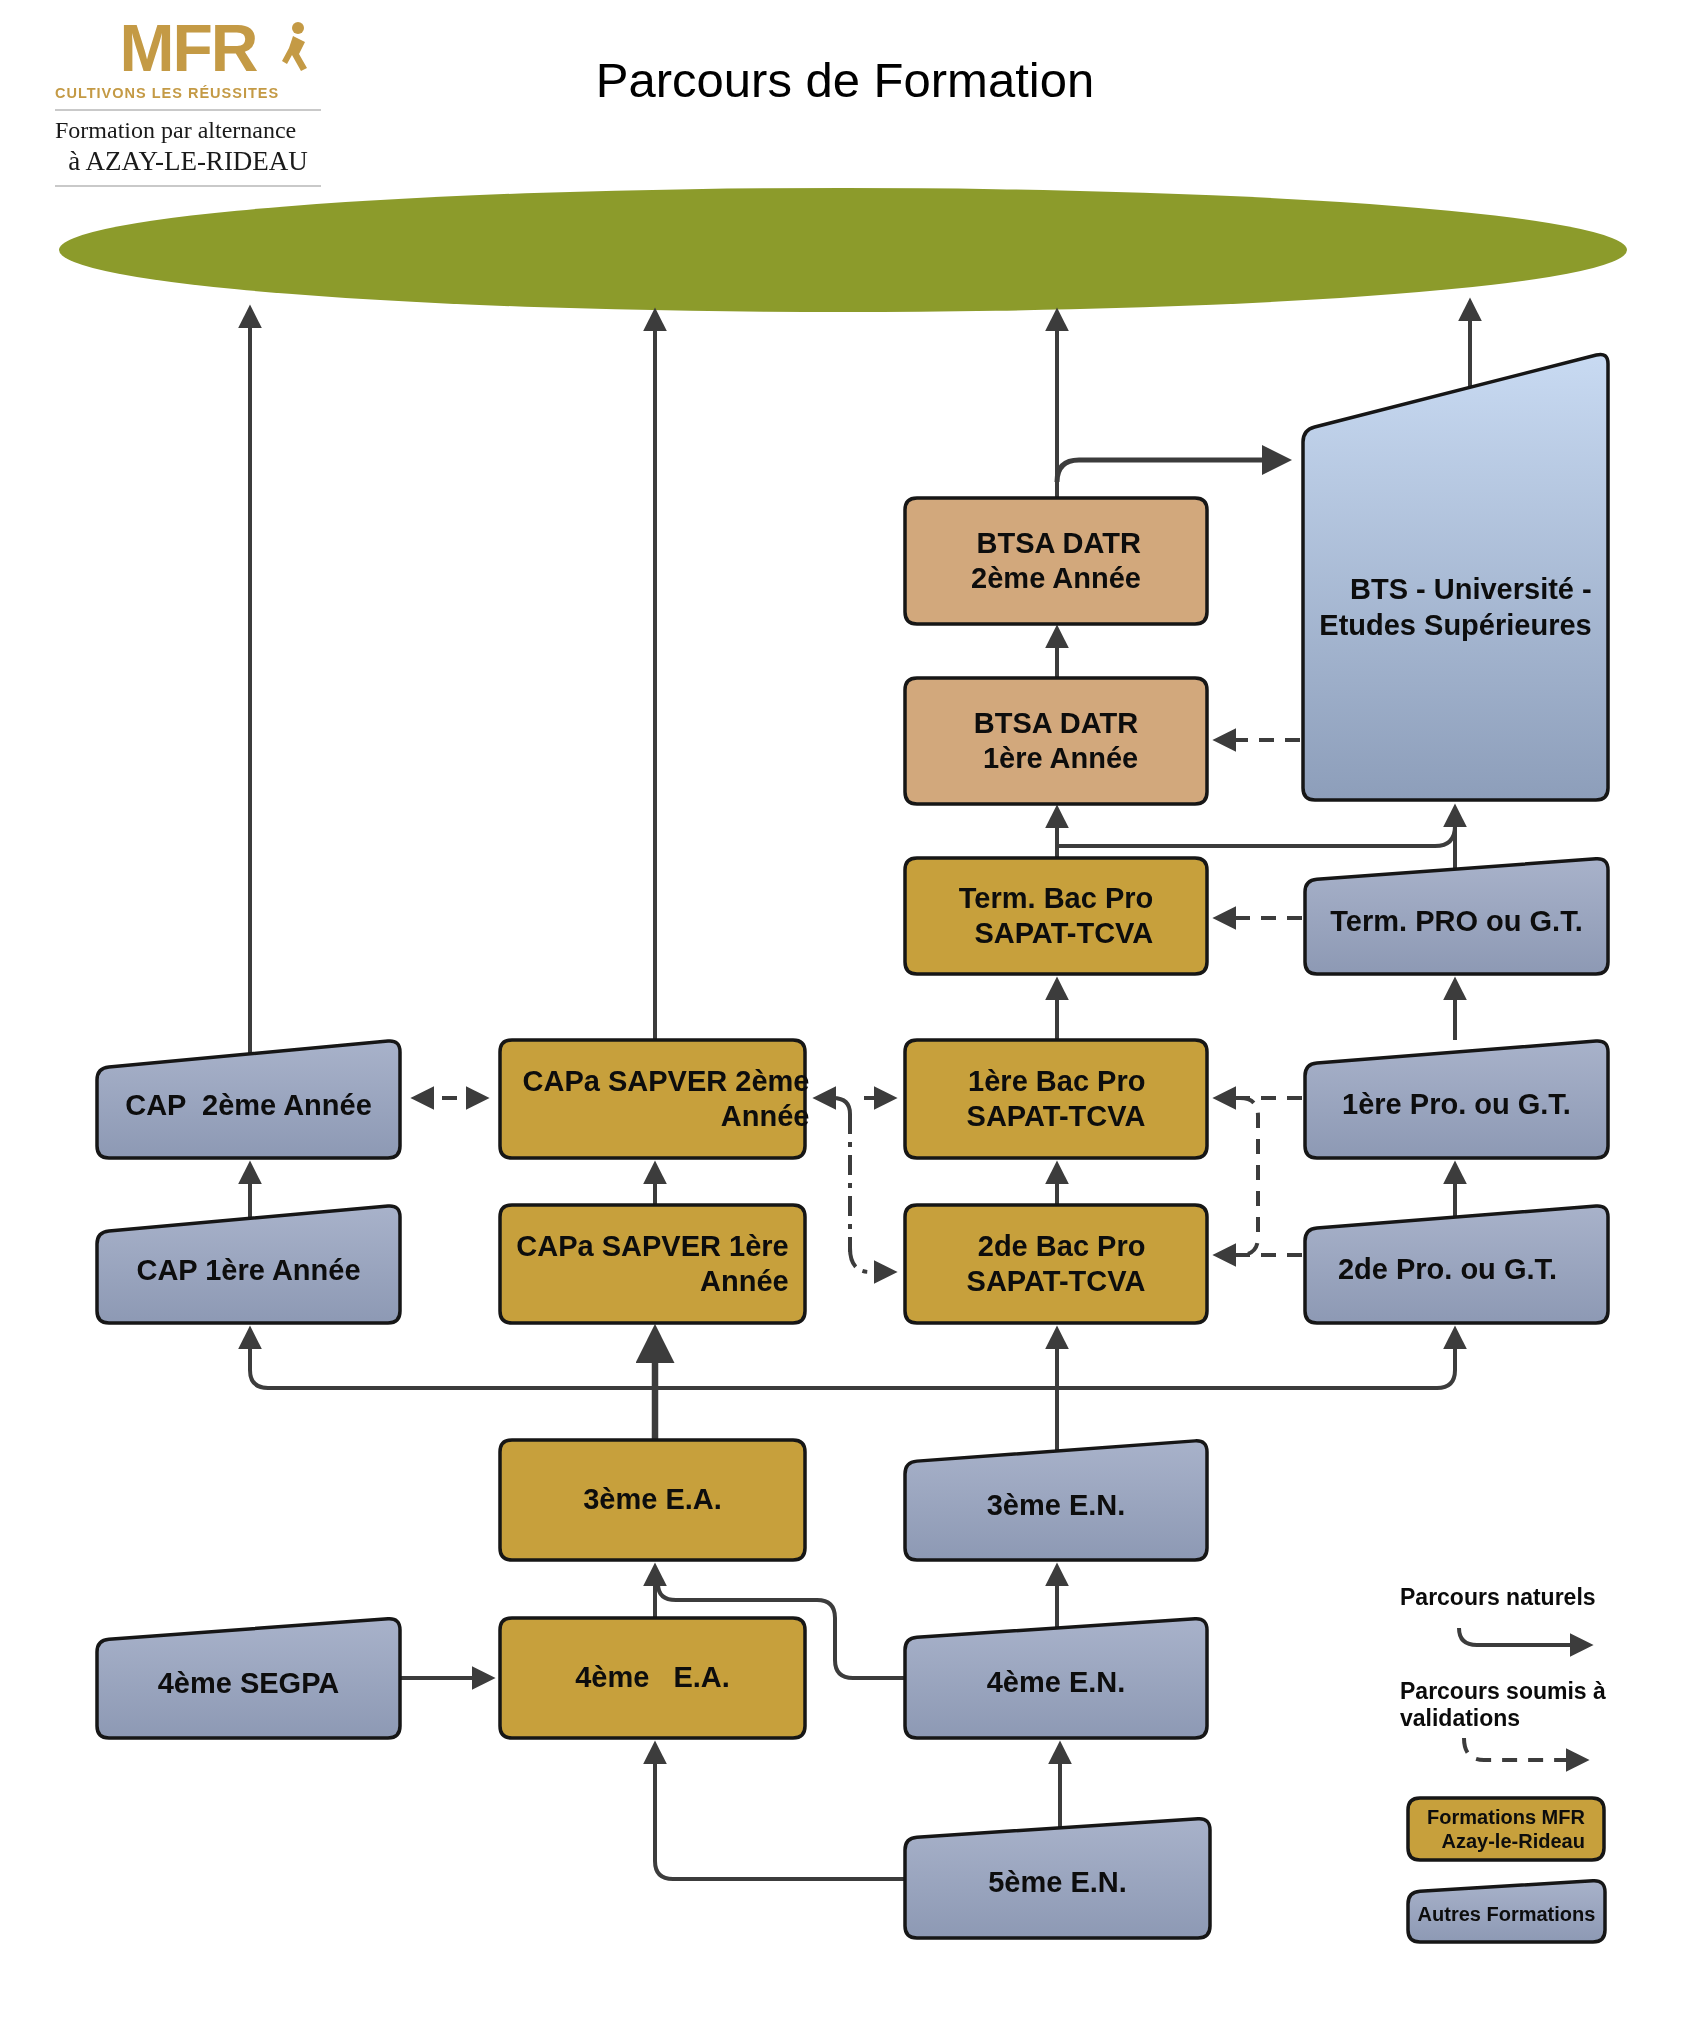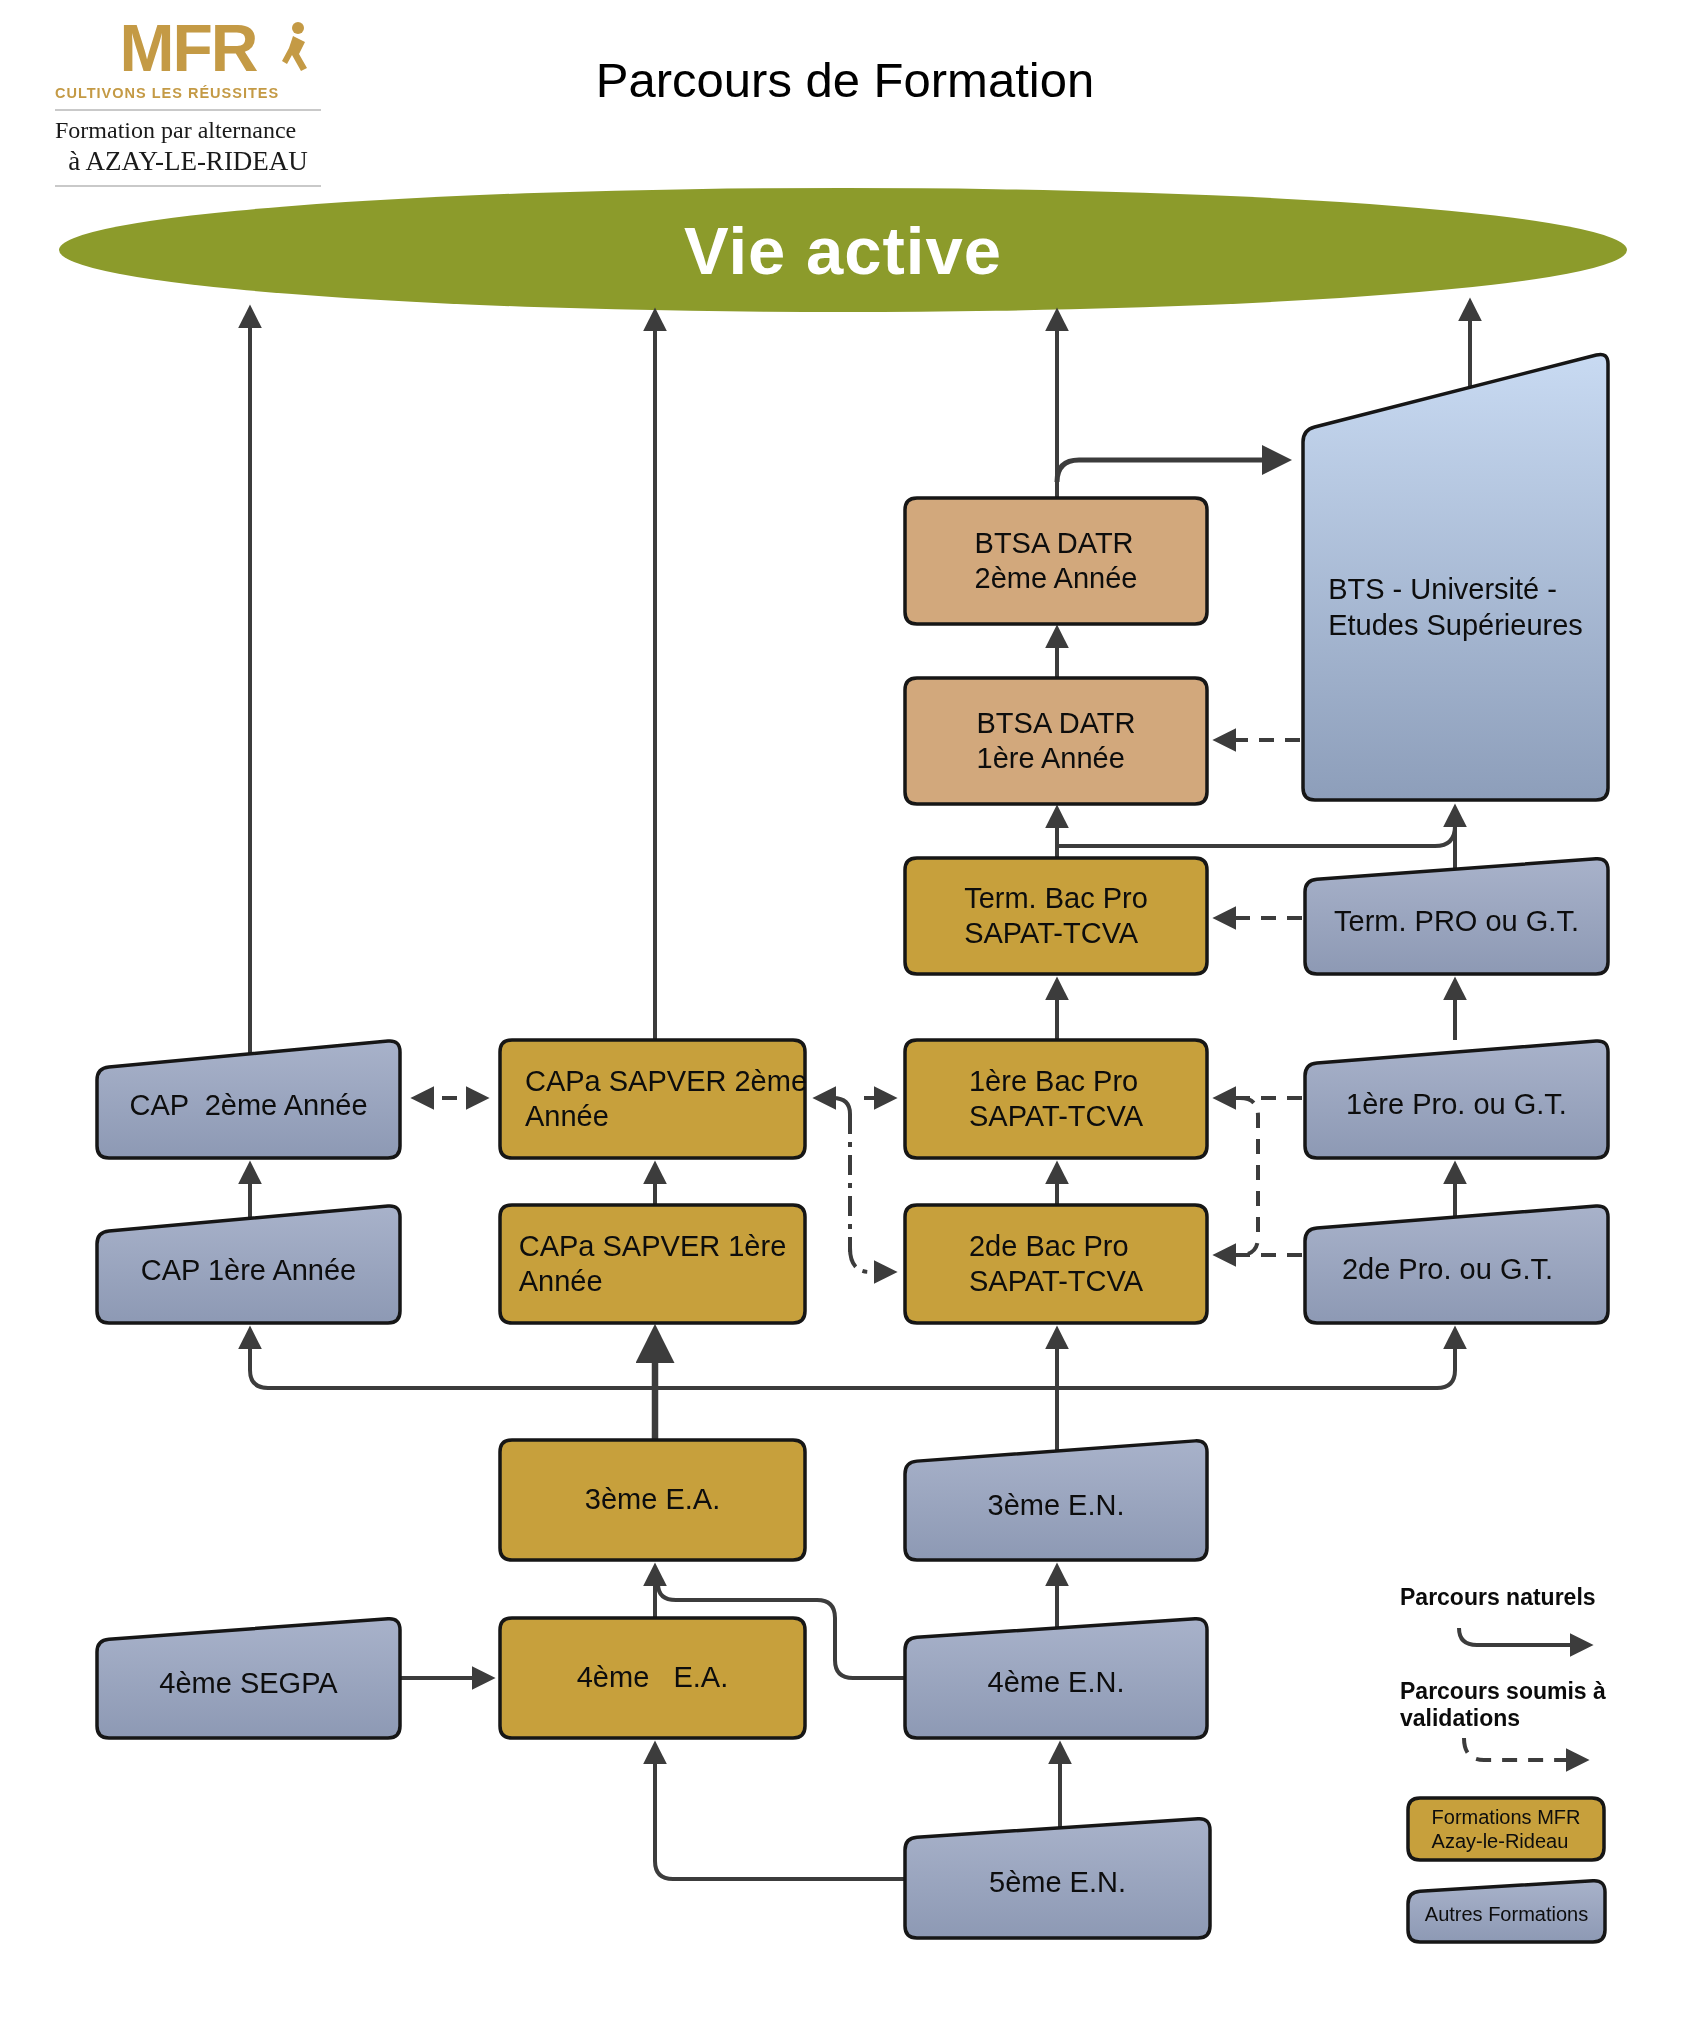--- a/index.html
+++ b/index.html
@@ -15,21 +15,21 @@
   .w4{stroke-width:4px;} .w5{stroke-width:5px;} .w6{stroke-width:6.5px;}
   .dash{stroke-dasharray:15 11;}
   .dashdot{stroke-dasharray:20 8 5 8;}
   .f-gold{fill:var(--c-gold);} .f-tan{fill:var(--c-tan);}
   .f-blue{fill:url(#gblue);} .f-bts{fill:url(#gbts);}
   .box-shape{stroke:var(--c-border);stroke-width:3.5px;}
   .s-blue-top{stop-color:var(--c-blue_top);} .s-blue-bot{stop-color:var(--c-blue_bottom);}
   .s-bts-top{stop-color:var(--c-bts_top);} .s-bts-bot{stop-color:var(--c-bts_bottom);}
   .ah{fill:var(--c-line);}
   .lbl{position:absolute;display:flex;align-items:center;justify-content:center;
-       text-align:left;font-weight:normal;color:#0d0d0d;white-space:pre-wrap;
+       text-align:right;font-weight:bold;color:#0d0d0d;white-space:pre-wrap;
        line-height:1.22;pointer-events:none;}
   #vie-active-label{position:absolute;left:60px;top:188px;width:1566px;height:124px;
        display:flex;align-items:center;justify-content:center;color:#fff;
        font-weight:bold;font-size:67px;letter-spacing:1px;}
   #page-title{position:absolute;left:420px;top:52px;width:850px;text-align:center;
        font-size:49px;color:#000;}
   #logo-block{position:absolute;left:55px;top:14px;width:266px;}
   #logo-mfr{position:relative;text-align:center;font-weight:800;font-size:66px;
        letter-spacing:-2px;color:var(--c-logo_gold);line-height:1.05;}
   #logo-tagline{text-align:left;font-weight:bold;font-size:14.5px;letter-spacing:1px;
@@ -150,21 +150,20 @@
       </svg>
     </div>
     <div id="logo-tagline">CULTIVONS LES RÉUSSITES</div>
     <div class="logo-rule"></div>
     <div id="org-line1">Formation par alternance</div>
     <div id="org-line2">à AZAY-LE-RIDEAU</div>
     <div class="logo-rule"></div>
   </div>
 
   <div id="page-title">Parcours de Formation</div>
-  <div id="vie-active-label">Vie active</div>
 
   <div id="legend-natural">Parcours naturels</div>
   <div id="legend-validated">Parcours soumis à
 validations</div>
 
   <div id="label-layer">
       <div class="lbl" style="left: 905px; top: 498px; width: 302px; height: 126px; font-size: 29px;">BTSA DATR
 2ème Année</div>
       <div class="lbl" style="left: 905px; top: 678px; width: 302px; height: 126px; font-size: 29px;">BTSA DATR
 1ère Année</div>

